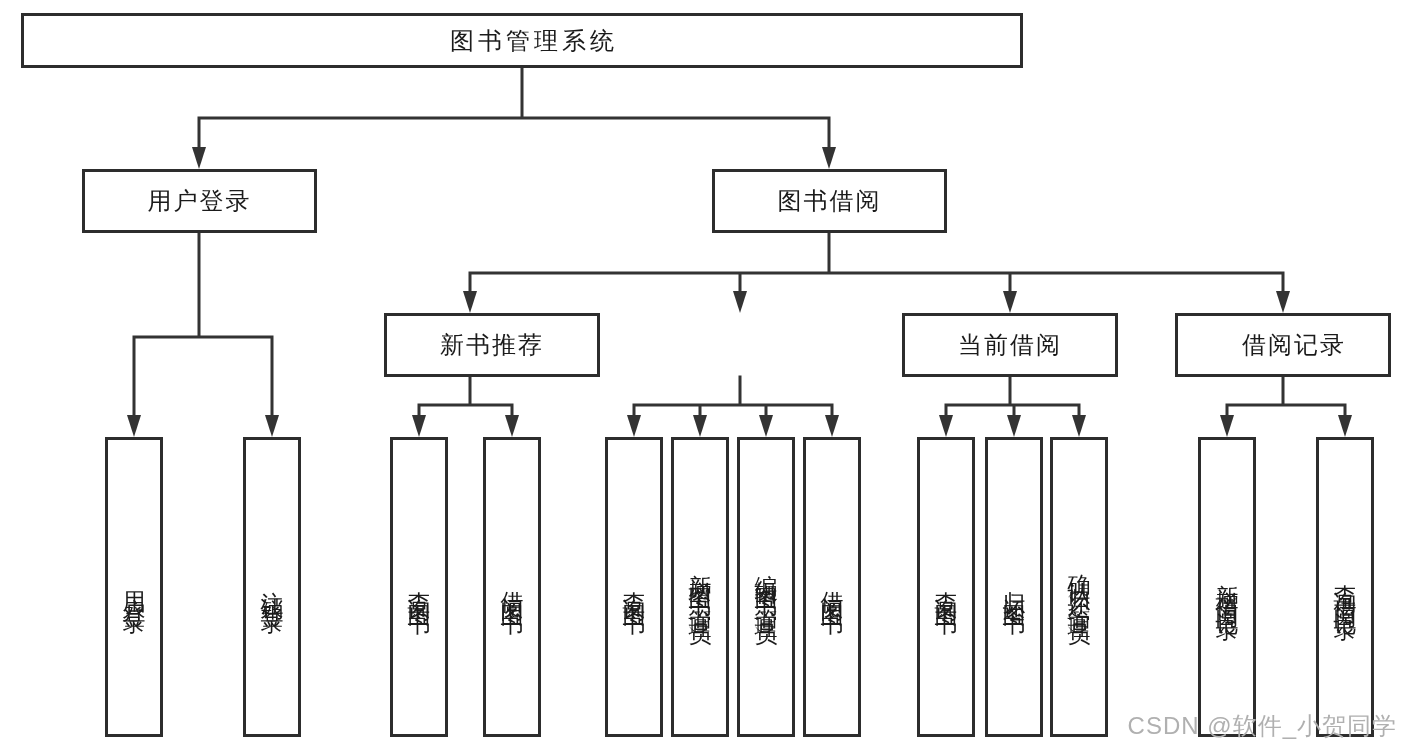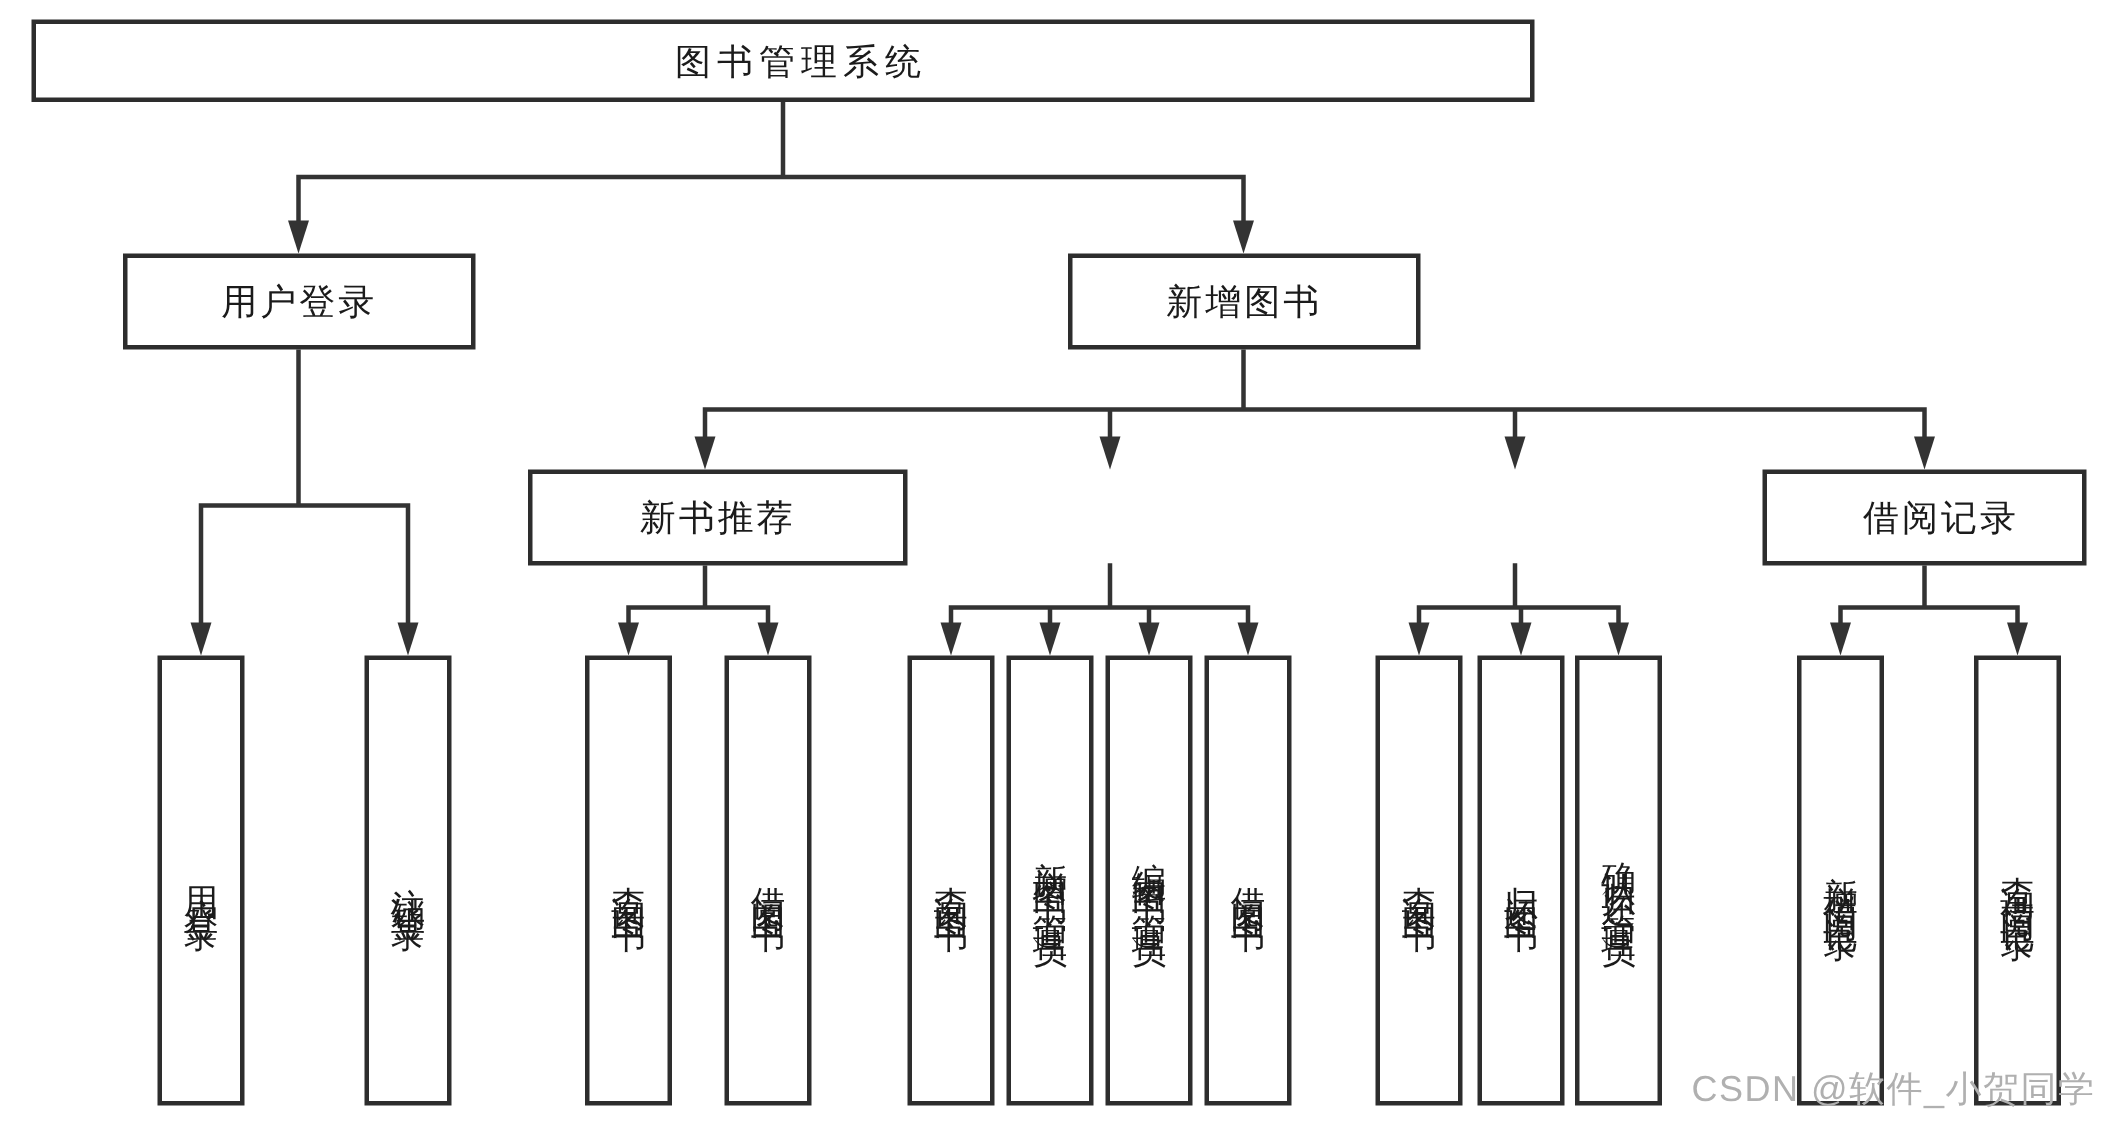--- a/index.html
+++ b/index.html
@@ -91,25 +91,28 @@
   </svg>
 
   <div class="node h-node title-node" style="left:21px;top:13px;width:1002px;height:55px;">
     <span>图书管理系统</span>
   </div>
 
   <div class="node h-node" style="left:82px;top:169px;width:235px;height:64px;">
     <span>用户登录</span>
   </div>
   <div class="node h-node" style="left:712px;top:169px;width:235px;height:64px;">
-    <span>新增图书</span>
+    <span>图书借阅</span>
   </div>
 
-  <div class="node h-node" style="left:352px;top:313px;width:253px;height:64px;">
+  <div class="node h-node" style="left:384px;top:313px;width:216px;height:64px;">
     <span>新书推荐</span>
+  </div>
+  <div class="node h-node" style="left:902px;top:313px;width:216px;height:64px;">
+    <span>当前借阅</span>
   </div>
   <div class="node h-node" style="left:1175px;top:313px;width:216px;height:64px;padding-left:22px;">
     <span>借阅记录</span>
   </div>
 
   <div class="node v-node" style="left:105px;top:437px;width:58px;height:300px;">
     <span class="vtext">用户登录</span>
   </div>
   <div class="node v-node" style="left:243px;top:437px;width:58px;height:300px;">
     <span class="vtext">注销登录</span>

